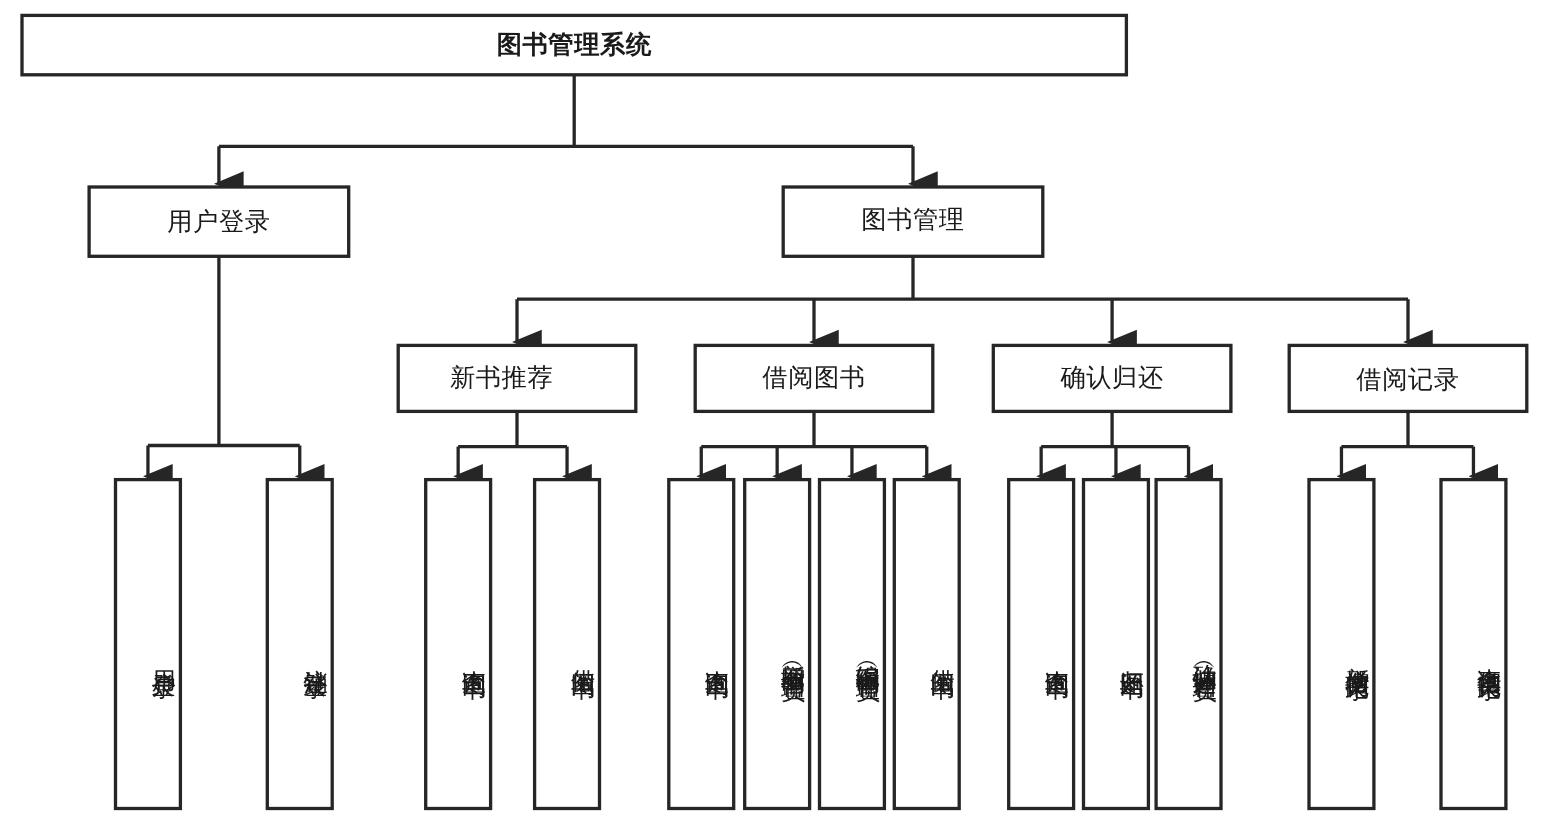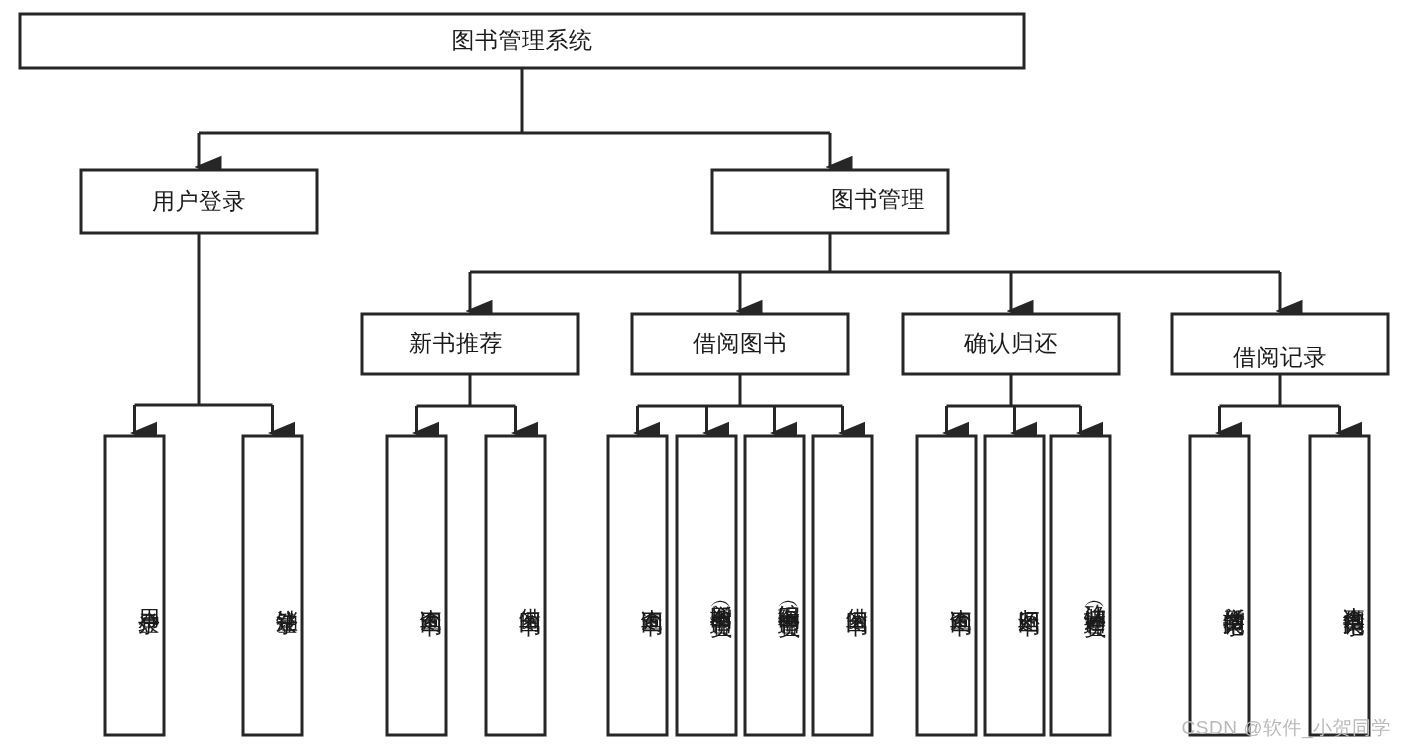--- a/index.html
+++ b/index.html
@@ -134,36 +134,35 @@
         <rect x="813" y="436" width="59" height="299" class="node-box"></rect>
         <rect x="917" y="436" width="59" height="299" class="node-box"></rect>
         <rect x="985" y="436" width="59" height="299" class="node-box"></rect>
         <rect x="1051" y="436" width="59" height="299" class="node-box"></rect>
         <rect x="1190" y="436" width="59" height="299" class="node-box"></rect>
         <rect x="1310" y="436" width="59" height="299" class="node-box"></rect>
       </g>
   </svg>
 
   <div id="labels">
-      <div class="node-label label-h" style="left: 20px; top: 14px; width: 1004px; height: 54px;">图书管理系统</div>
+      <div class="node-label label-h" style="left: 20px; top: 14px; width: 1004px; height: 54px; font-weight: bold;">图书管理系统</div>
       <div class="node-label label-h" style="left: 81px; top: 170px; width: 236px; height: 63px;">用户登录</div>
-      <div class="node-label label-h" style="left: 712px; top: 170px; width: 236px; height: 59px; margin-left: 48px;">图书管理</div>
+      <div class="node-label label-h" style="left: 712px; top: 170px; width: 236px; height: 59px;">图书管理</div>
       <div class="node-label label-h" style="left: 362px; top: 314px; width: 188px; height: 60px;">新书推荐</div>
       <div class="node-label label-h" style="left: 632px; top: 314px; width: 216px; height: 60px;">借阅图书</div>
       <div class="node-label label-h" style="left: 903px; top: 314px; width: 216px; height: 60px;">确认归还</div>
-      <div class="node-label label-h" style="left: 1172px; top: 328px; width: 216px; height: 60px;">借阅记录</div>
+      <div class="node-label label-h" style="left: 1172px; top: 316px; width: 216px; height: 60px;">借阅记录</div>
       <div class="node-label label-v" style="left: 105px; top: 436px; width: 59px; height: 299px; padding-top: 18px; box-sizing: border-box;">用户登录</div>
       <div class="node-label label-v" style="left: 243px; top: 436px; width: 59px; height: 299px; padding-top: 18px; box-sizing: border-box;">注销登录</div>
       <div class="node-label label-v" style="left: 387px; top: 436px; width: 59px; height: 299px; padding-top: 18px; box-sizing: border-box;">查询图书</div>
       <div class="node-label label-v" style="left: 486px; top: 436px; width: 59px; height: 299px; padding-top: 18px; box-sizing: border-box;">借阅图书</div>
       <div class="node-label label-v" style="left: 608px; top: 436px; width: 59px; height: 299px; padding-top: 18px; box-sizing: border-box;">查询图书</div>
       <div class="node-label label-v" style="left: 677px; top: 436px; width: 59px; height: 299px; padding-top: 18px; box-sizing: border-box;">新增图书（管理员）</div>
       <div class="node-label label-v" style="left: 745px; top: 436px; width: 59px; height: 299px; padding-top: 18px; box-sizing: border-box;">编辑图书（管理员）</div>
       <div class="node-label label-v" style="left: 813px; top: 436px; width: 59px; height: 299px; padding-top: 18px; box-sizing: border-box;">借阅图书</div>
       <div class="node-label label-v" style="left: 917px; top: 436px; width: 59px; height: 299px; padding-top: 18px; box-sizing: border-box;">查询图书</div>
       <div class="node-label label-v" style="left: 985px; top: 436px; width: 59px; height: 299px; padding-top: 18px; box-sizing: border-box;">归还图书</div>
       <div class="node-label label-v" style="left: 1051px; top: 436px; width: 59px; height: 299px; padding-top: 18px; box-sizing: border-box;">确认归还（管理员）</div>
       <div class="node-label label-v" style="left: 1190px; top: 436px; width: 59px; height: 299px; padding-top: 18px; box-sizing: border-box;">新增借阅记录</div>
       <div class="node-label label-v" style="left: 1310px; top: 436px; width: 59px; height: 299px; padding-top: 18px; box-sizing: border-box;">查询借阅记录</div>
     </div>
 
-  <div class="watermark">CSDN @软件_小贺同学</div>
 </div>
 
 </body></html>

